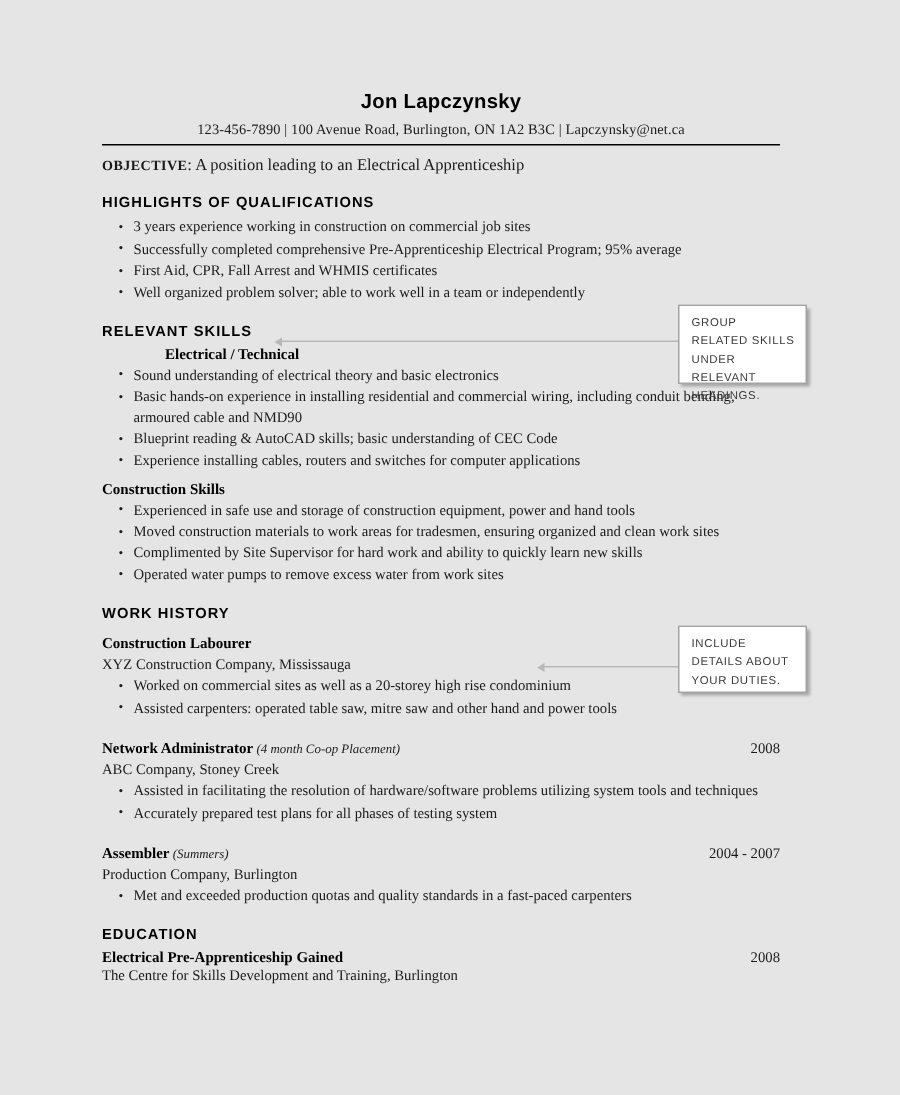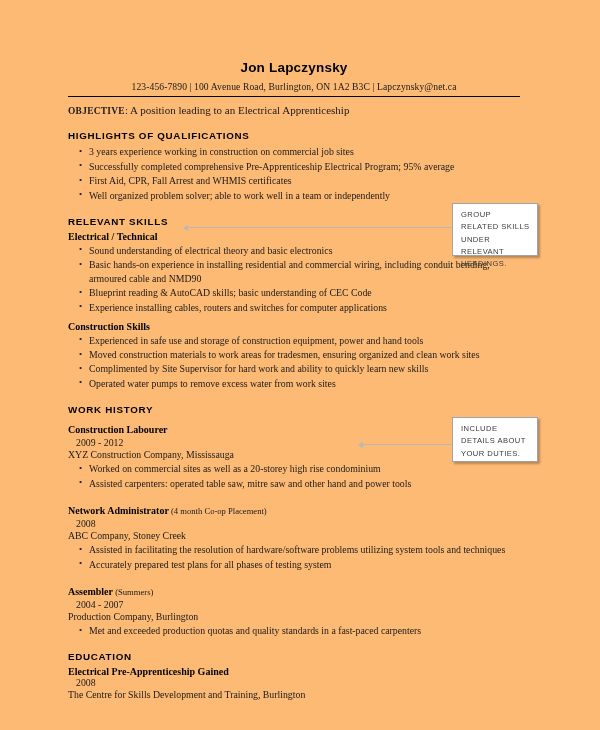--- a/index.html
+++ b/index.html
@@ -14,21 +14,21 @@
     font-family: "Liberation Serif", serif;
     color: #1a1a1a;
     overflow: hidden;
   }
 
   .page {
     position: absolute;
     left: 0; top: 0;
     width: 600px;
     height: 730px;
-    background: #fdba74;
+    background: #e5e5e5;
   }
 
   .content {
     position: absolute;
     left: 68px;
     top: 60px;
     width: 452px;
   }
 
   
@@ -111,33 +111,33 @@
     font-size: 9px;
   }
 
   
   .entry { margin-top: 9px; }
   .entry-first { margin-top: 3px; }
   .entry-row {
     display: flex;
     justify-content: space-between;
     align-items: baseline;
-    flex-direction: column;
   }
   .entry-title {
     font-family: "Liberation Serif", serif;
     font-weight: bold;
     font-size: 10px;
     color: #000;
   }
   .entry-qualifier {
     font-family: "Liberation Serif", serif;
     font-weight: normal;
     font-size: 8.6px;
     color: #1a1a1a;
+    font-style: italic;
   }
   .entry-date {
     font-family: "Liberation Serif", serif;
     font-size: 9.8px;
     color: #1a1a1a;
     white-space: nowrap;
     padding-left: 8px;
   }
   .entry-company {
     font-size: 9.8px;
@@ -217,21 +217,21 @@
         <li>Successfully completed comprehensive Pre-Apprenticeship Electrical Program; 95% average</li>
         <li>First Aid, CPR, Fall Arrest and WHMIS certificates</li>
         <li>Well organized problem solver; able to work well in a team or independently</li>
       </ul>
     </div>
 
     <div class="section-block">
       <div class="section-heading">RELEVANT SKILLS</div>
 
       <div>
-        <div class="sub-heading" style="margin-top:1px;">Electrical / Technical</div>
+        <div class="sub-heading" style="margin-top:1px;margin-left:42px;">Electrical / Technical</div>
         <ul class="bullets">
           <li>Sound understanding of electrical theory and basic electronics</li>
           <li>Basic hands-on experience in installing residential and commercial wiring, including conduit bending, armoured cable and NMD90</li>
           <li>Blueprint reading &amp; AutoCAD skills; basic understanding of CEC Code</li>
           <li>Experience installing cables, routers and switches for computer applications</li>
         </ul>
       </div>
 
       <div>
         <div class="sub-heading">Construction Skills</div>

